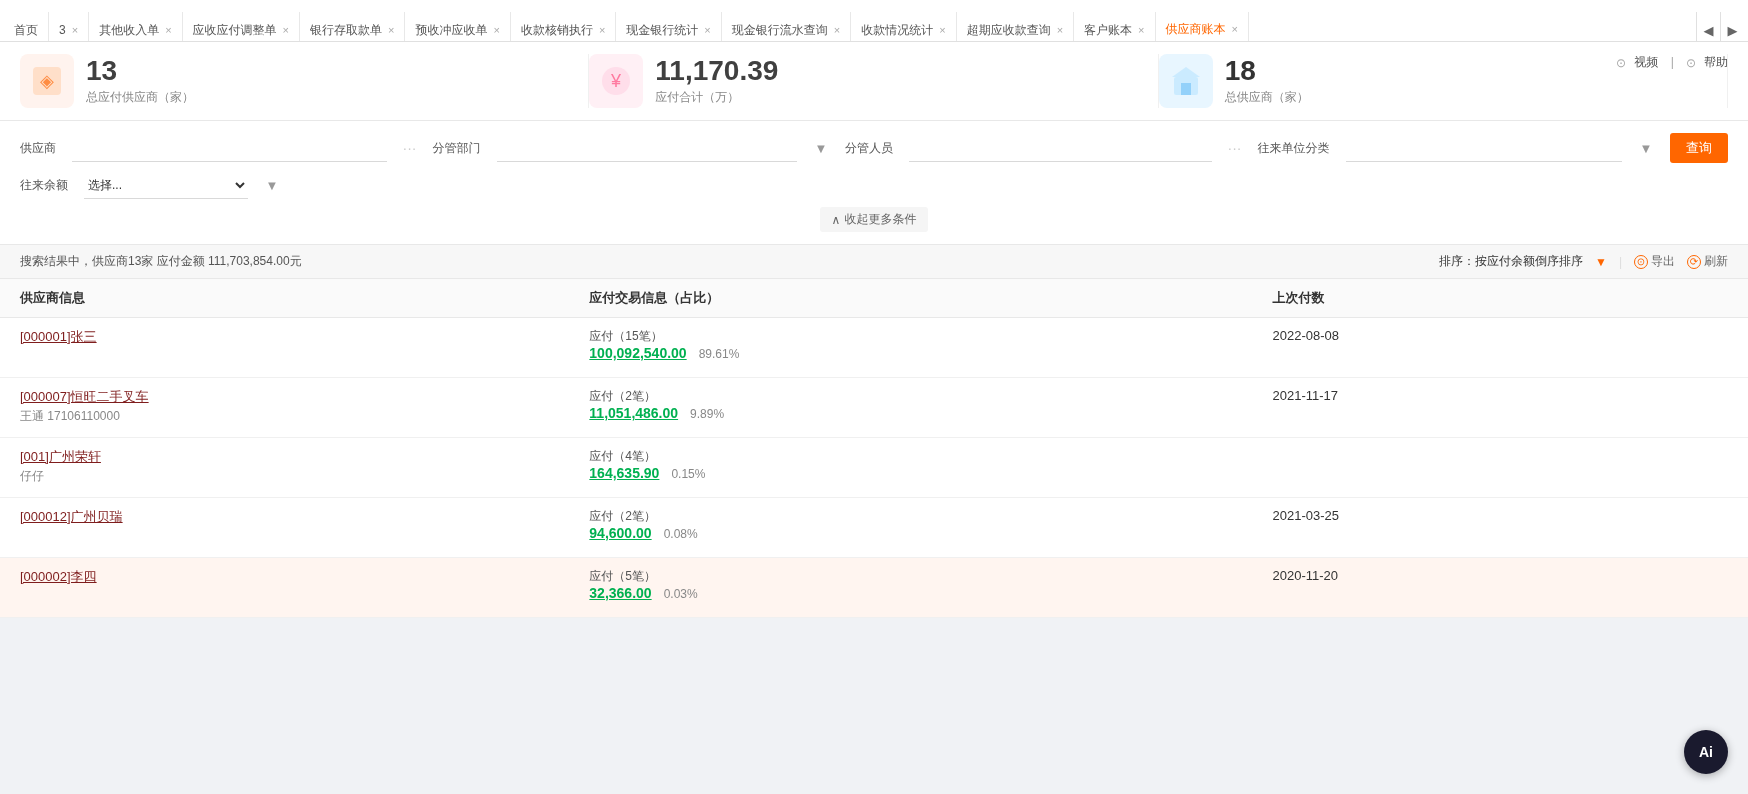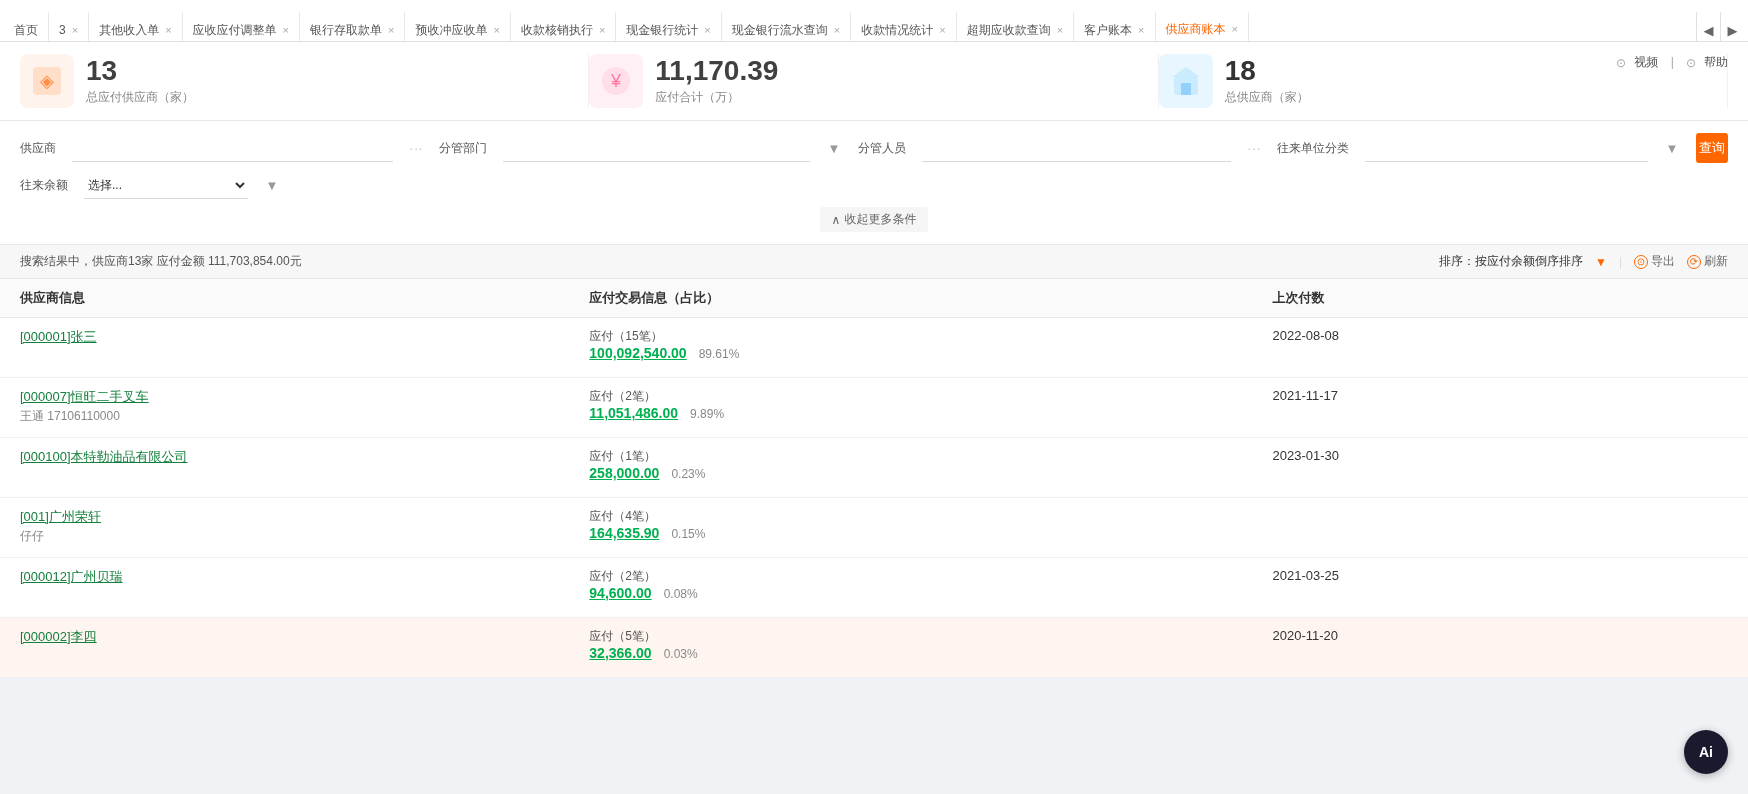--- a/index.html
+++ b/index.html
@@ -162,21 +162,21 @@
       display: flex;
       align-items: center;
       justify-content: center;
       color: #999;
       cursor: pointer;
     }
     .query-btn {
       background: #ff6600;
       color: #fff;
       border: none;
-      padding: 6px 3px;
+      padding: 6px 16px;
       border-radius: 3px;
       cursor: pointer;
       font-size: 13px;
       height: 30px;
     }
     .collapse-btn {
       display: flex;
       align-items: center;
       justify-content: center;
       gap: 4px;
@@ -248,21 +248,21 @@
     .table-row {
       display: flex;
       padding: 10px 20px;
       border-bottom: 1px solid #f0f0f0;
       align-items: flex-start;
       min-height: 60px;
     }
     .table-row.highlighted { background: #fff5f0; }
 
     .supplier-link {
-      color: #15803d;
+      color: #7f1d1d;
       text-decoration: underline;
       cursor: pointer;
       font-size: 13px;
     }
     .supplier-sub {
       font-size: 12px;
       color: #888;
       margin-top: 2px;
     }
     .trans-label { font-size: 12px; color: #555; }
@@ -486,35 +486,20 @@
       <div class="trans-row">
         <a class="trans-amount">11,051,486.00</a>
         <span class="trans-pct">9.89%</span>
       </div>
     </div>
     <div class="col-lastpay">
       <span class="last-pay">2021-11-17</span>
     </div>
   </div>
 
-  <div class="table-row">
-    <div class="col-supplier">
-      <a class="supplier-link">[000100]本特勒油品有限公司</a>
-    </div>
-    <div class="col-transaction">
-      <div class="trans-label">应付（1笔）</div>
-      <div class="trans-row">
-        <a class="trans-amount">258,000.00</a>
-        <span class="trans-pct">0.23%</span>
-      </div>
-    </div>
-    <div class="col-lastpay">
-      <span class="last-pay">2023-01-30</span>
-    </div>
-  </div>
 
   <div class="table-row">
     <div class="col-supplier">
       <a class="supplier-link">[001]广州荣轩</a>
       <div class="supplier-sub">仔仔</div>
     </div>
     <div class="col-transaction">
       <div class="trans-label">应付（4笔）</div>
       <div class="trans-row">
         <a class="trans-amount">164,635.90</a>

